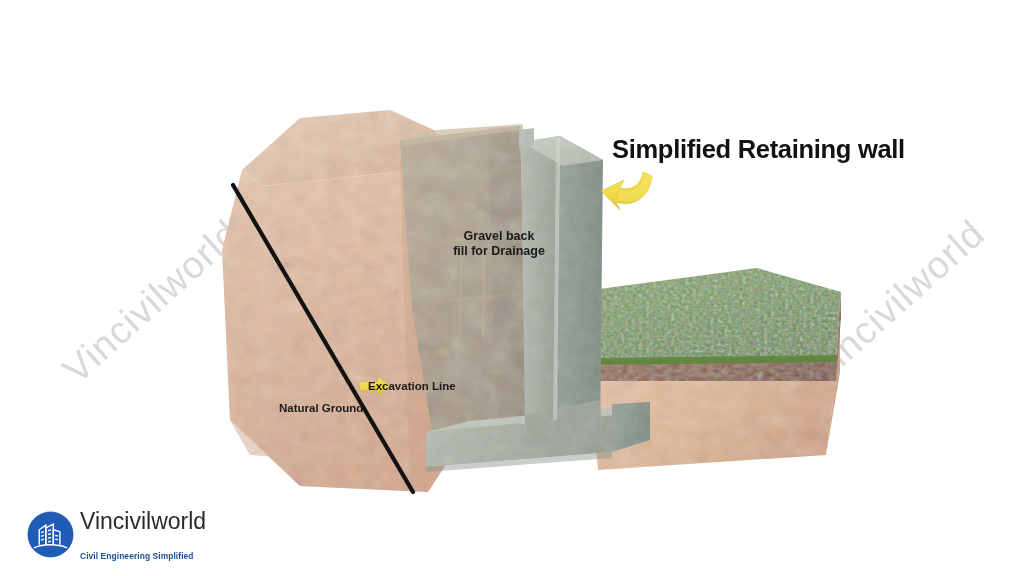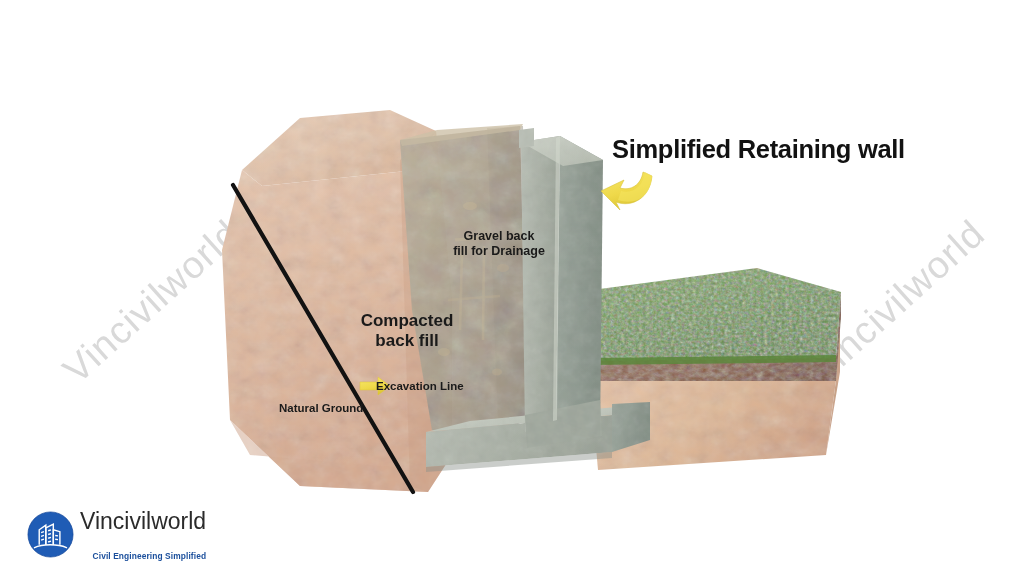--- a/index.html
+++ b/index.html
@@ -43,29 +43,29 @@
   #title-label{
     left:612px;top:134px;
     font-size:25.5px;
     letter-spacing:-0.3px;
     text-align:left;
     color:#121212;
     white-space:nowrap;
   }
   #gravel-label{ left:451px;top:229px;font-size:12.5px;text-align:center;width:96px;}
   #compacted-label{ left:352px;top:311px;font-size:17px;text-align:center;width:110px;}
-  #excavation-label{ left:376px;top:380px;font-size:11.5px;text-align:left;white-space:nowrap;}
+  #excavation-label{ left:368px;top:380px;font-size:11.5px;text-align:left;white-space:nowrap;}
   #natural-label{ left:279px;top:402px;font-size:11.5px;text-align:left;white-space:nowrap;}
 
   
   #logo{position:absolute;left:27px;top:506px;width:180px;height:56px;display:flex;align-items:center;gap:6px;}
   #logo-mark{width:47px;height:47px;flex:0 0 auto;}
   #logo-text-wrap{display:flex;flex-direction:column;justify-content:center;padding-top:2px;}
   #logo-name{font-size:23px;color:#2b2b2b;font-weight:400;line-height:1;font-family:"Liberation Sans", sans-serif;}
-  #logo-tag{font-size:8.4px;color:#1b4f9c;font-weight:bold;letter-spacing:.1px;margin-top:18px;font-family:"Liberation Sans", sans-serif;text-align:right;}
+  #logo-tag{font-size:8.4px;color:#1b4f9c;font-weight:bold;letter-spacing:.1px;margin-top:18px;font-family:"Liberation Sans", sans-serif;}
 </style>
 </head>
 <body>
 
 <div id="stage">
 
   <div class="watermark" id="wm-left">Vincivilworld</div>
   <div class="watermark" id="wm-right">Vincivilworld</div>
 
   <svg id="diagram" viewBox="0 0 1024 576">
@@ -256,22 +256,20 @@
     <g>
       <path d="M 360,382 L 378,382 L 378,377 L 390,386 L 378,395 L 378,390 L 360,390 Z" fill="url(#gArrow)" stroke="#ddc63c" stroke-width="0.5"></path>
     </g>
   </svg>
 
   <div class="lbl" id="title-label">Simplified Retaining wall</div>
 
   <div class="lbl" id="gravel-label">Gravel back
 fill for Drainage</div>
 
-  <div class="lbl" id="compacted-label">Compacted
-back fill</div>
 
   <div class="lbl" id="excavation-label">Excavation Line</div>
 
   <div class="lbl" id="natural-label">Natural Ground</div>
 
   <div id="logo">
     <svg id="logo-mark" viewBox="0 0 100 100">
       <circle cx="50" cy="50" r="48" fill="#1f5cb5"></circle>
       <circle cx="50" cy="50" r="48" fill="none" stroke="#17499a" stroke-width="1.5"></circle>
 

